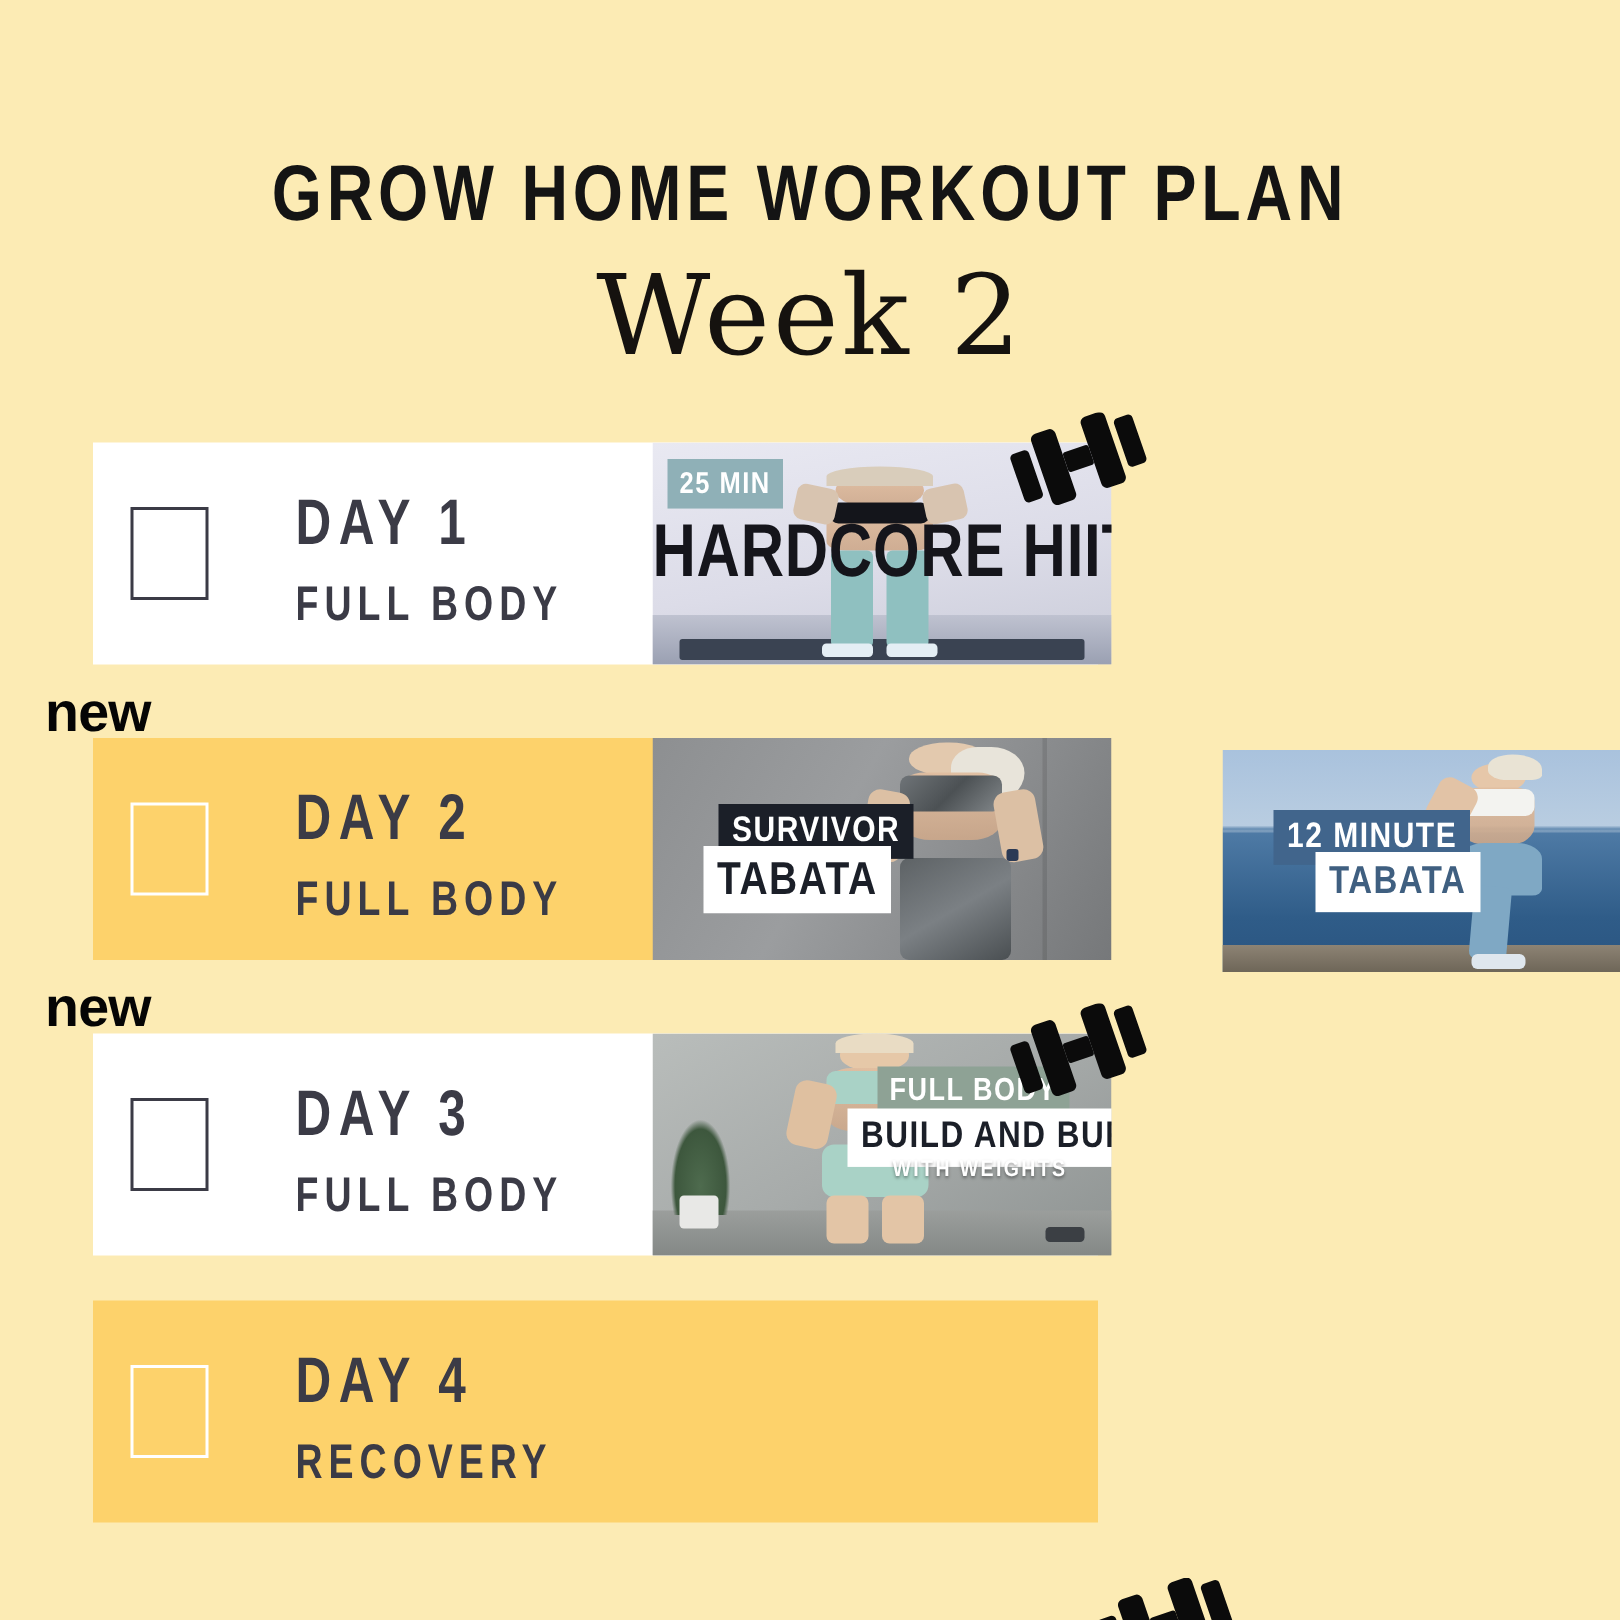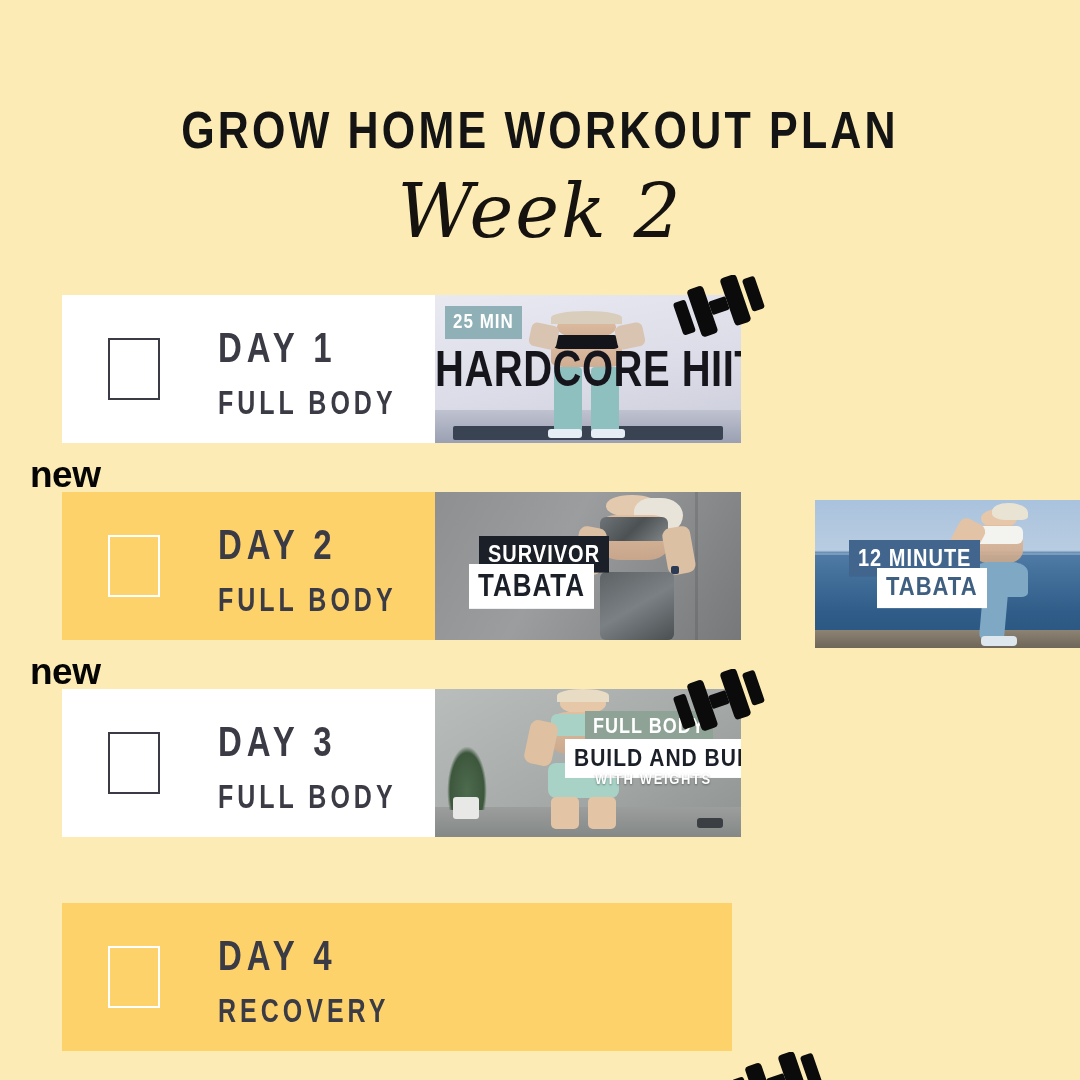--- a/index.html
+++ b/index.html
@@ -22,21 +22,20 @@
     font-size: 43px;
     letter-spacing: 3.2px;
     color: #141414;
     line-height: 1;
     transform: scaleY(1.22);
     transform-origin: center top;
   }
 
   .week-title {
     font-family: "DejaVu Serif", serif;
-    font-style: italic;
     font-weight: 400;
     font-size: 74px;
     color: #15120f;
     margin-top: 26px;
     letter-spacing: 2px;
     line-height: 1.05;
   }
 
   
   .rows { position: relative; margin-top: 44px; }
@@ -44,31 +43,31 @@
   .day-row {
     position: absolute;
     left: 62px;
     height: 148px;
     display: flex;
     align-items: stretch;
   }
   .day-row.r0 { top: 0px; }
   .day-row.r1 { top: 197px; }
   .day-row.r2 { top: 394px; }
-  .day-row.r3 { top: 608px; }
+  .day-row.r3 { top: 572px; }
 
   .row-white { background: #FFFFFF; width: 670px; }
   .row-gold  { background: #FDD26B; width: 670px; }
 
   .row-left {
     display: flex;
     align-items: center;
     width: 373px;
     flex: none;
-    padding-left: 46px;
+    padding-left: 25px;
   }
 
   .checkbox {
     width: 52px;
     height: 62px;
     flex: none;
     border: 2px solid #3b3b46;
     background: transparent;
   }
   .checkbox.light { border-color: #ffffff; }

